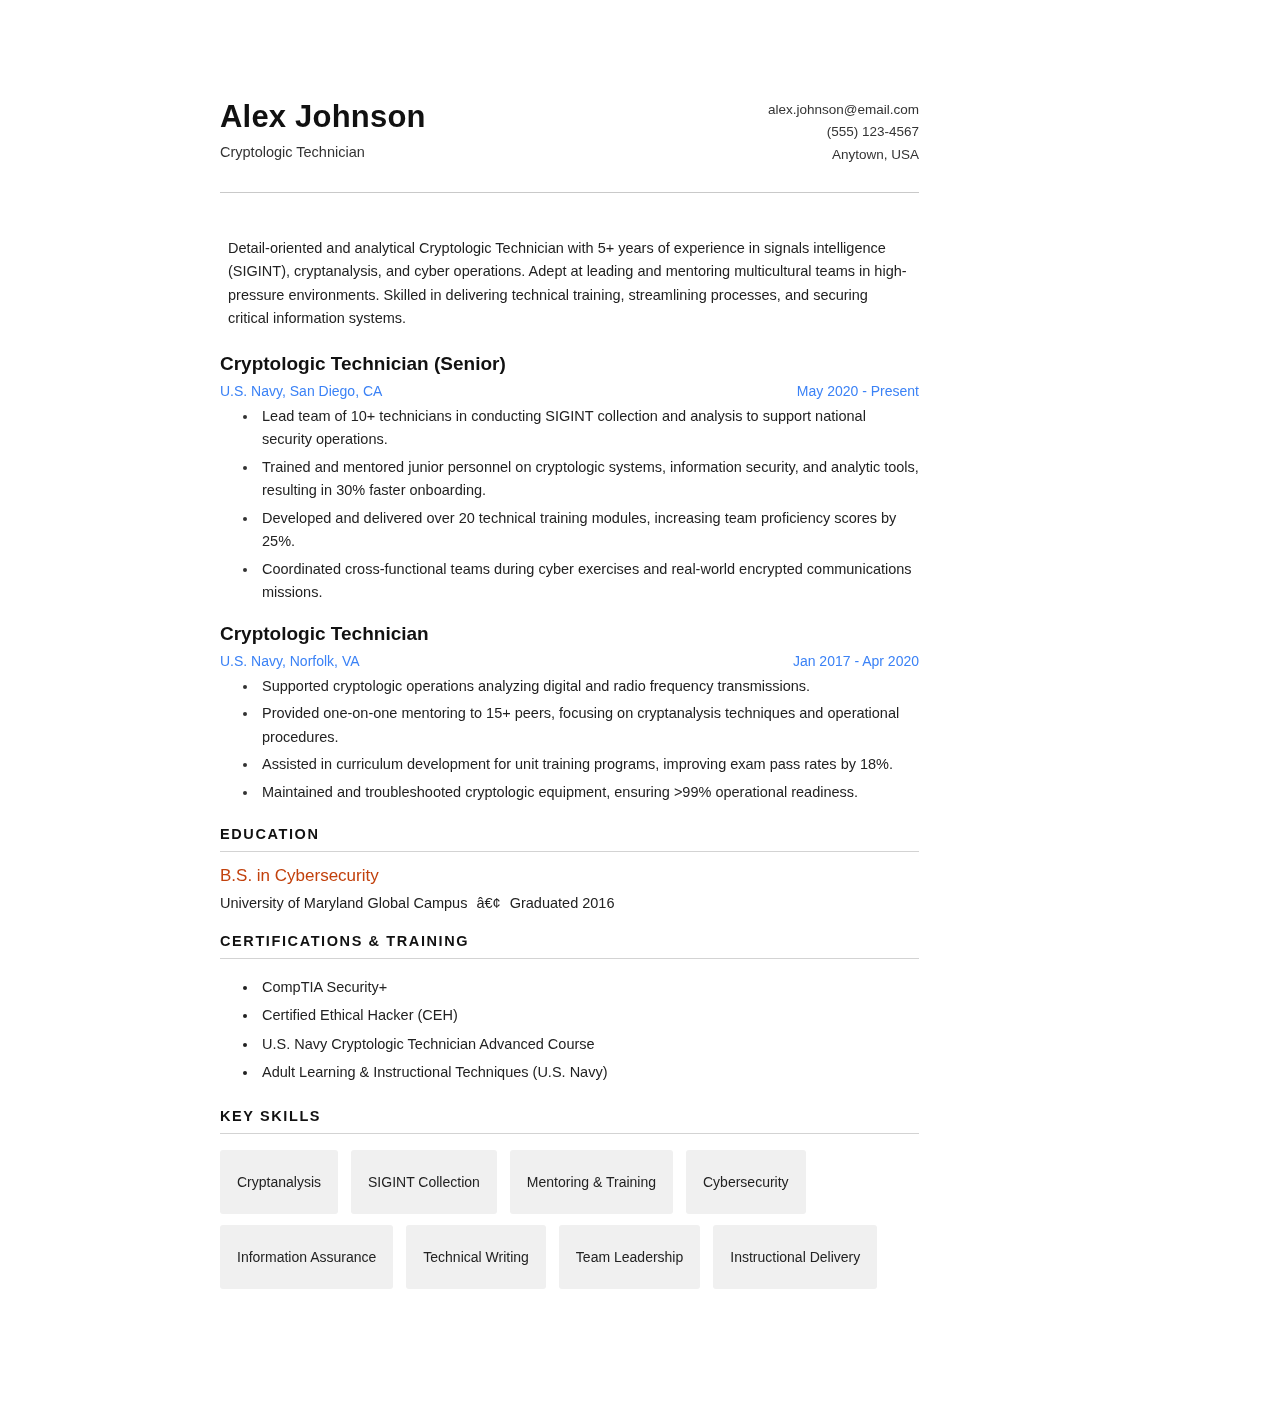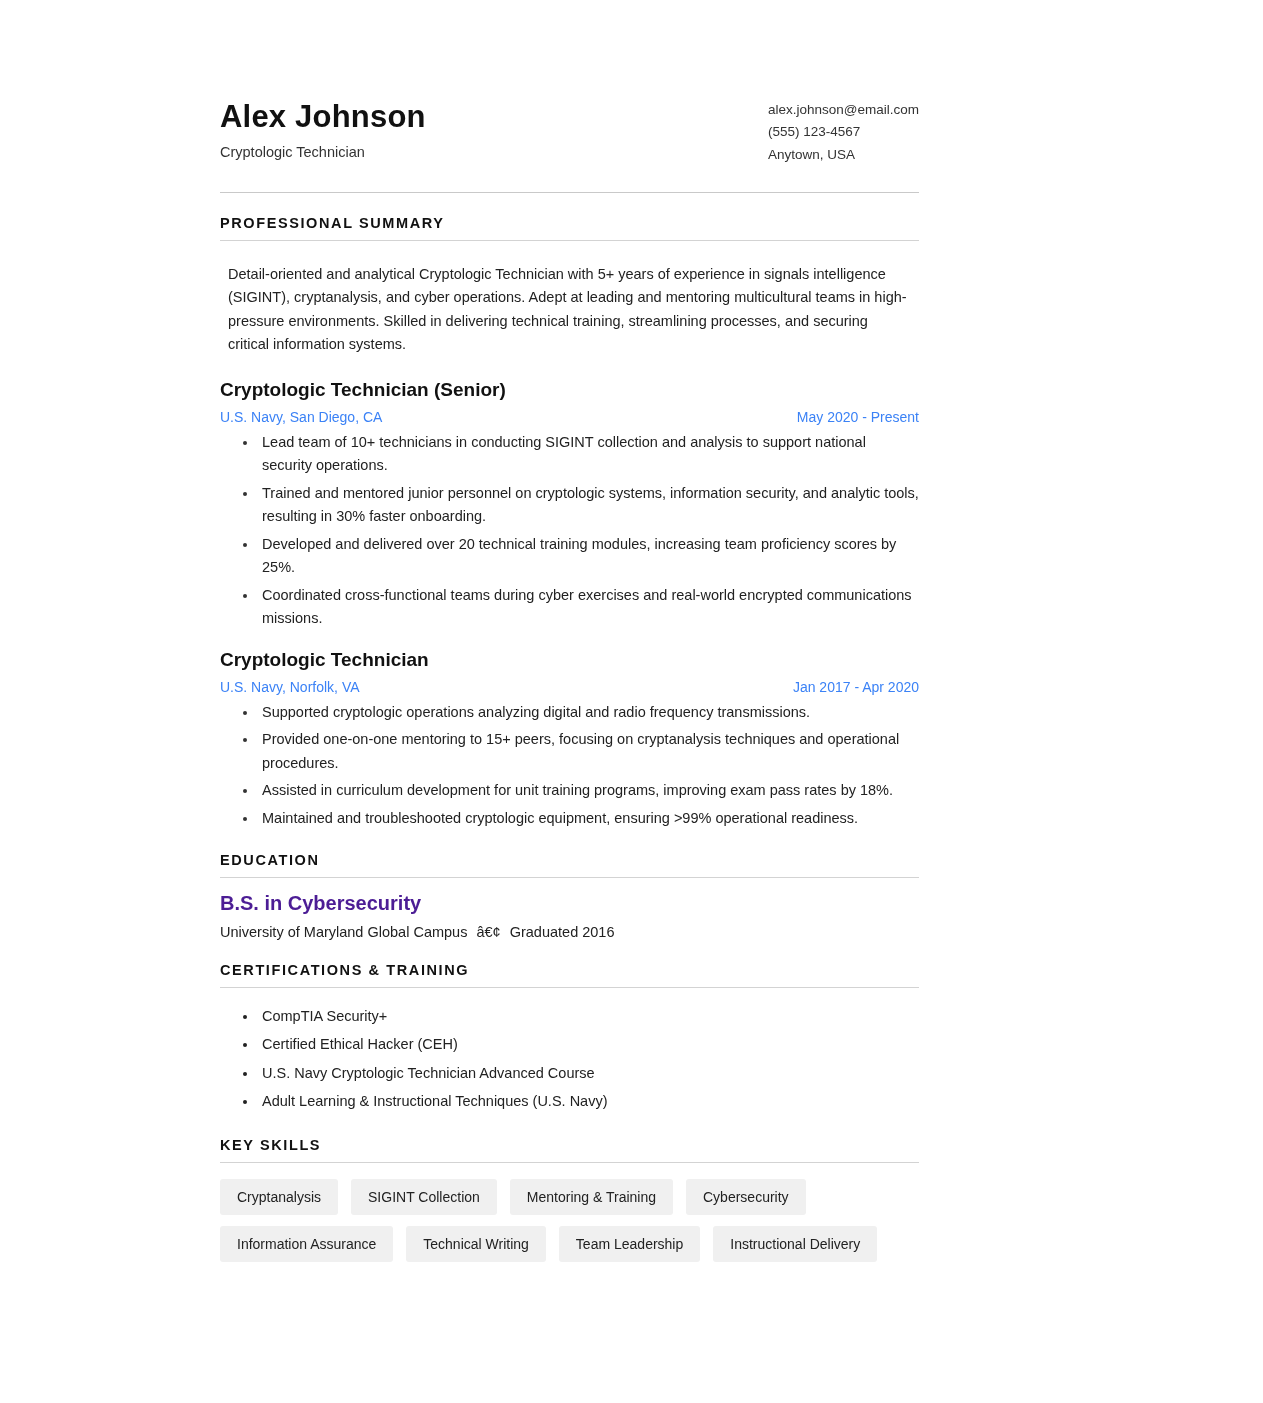--- a/index.html
+++ b/index.html
@@ -38,20 +38,21 @@
     line-height: 1.15;
     margin: 0 0 9px 0;
     color: #111111;
   }
   .job-title {
     font-size: 14.5px;
     color: #333333;
     line-height: 1.2;
   }
   .header-right {
+    text-align: right;
     font-size: 13.5px;
     color: #333333;
     line-height: 1.65;
     padding-top: 4px;
   }
   .rule {
     border: 0;
     border-top: 1px solid #c9c9c9;
     margin: 0 0 22px 0;
   }
@@ -111,23 +112,23 @@
     color: #222222;
     margin-bottom: 4px;
     padding-left: 4px;
     max-width: 800px;
   }
   ul.bullets li::marker {
     color: #333333;
   }
   
   .edu-degree {
-    font-size: 20px;
-    font-weight: bold;
-    color: #4c1d95;
+    font-size: 17px;
+    font-weight: normal;
+    color: #c2410c;
     margin-bottom: 9px;
   }
   .edu-line {
     font-size: 14.5px;
     color: #222222;
   }
   .edu-sep {
     padding: 0 5px;
   }
   
@@ -147,21 +148,21 @@
     display: flex;
     flex-wrap: wrap;
     gap: 11px 13px;
     max-width: 830px;
     padding-top: 16px;
   }
   .skill-chip {
     background: #f0f0f0;
     color: #222222;
     font-size: 14px;
-    padding: 10px 17px;
+    padding: 24px 17px;
     border-radius: 3px;
     white-space: nowrap;
   }
 </style>
 </head>
 <body>
 
 <div class="page">
 
   <div class="header">
@@ -171,21 +172,20 @@
     </div>
     <div class="header-right">
       <div>alex.johnson@email.com</div>
       <div>(555) 123-4567</div>
       <div>Anytown, USA</div>
     </div>
   </div>
   <hr class="rule">
 
   <div class="section">
-    <div class="section-title">PROFESSIONAL SUMMARY</div>
     <div class="section-body">
       <p class="summary-text">Detail-oriented and analytical Cryptologic Technician with 5+ years of experience in signals intelligence (SIGINT), cryptanalysis, and cyber operations. Adept at leading and mentoring multicultural teams in high-pressure environments. Skilled in delivering technical training, streamlining processes, and securing critical information systems.</p>
     </div>
   </div>
 
   <div class="section">
     <div class="section-body">
 
       <div class="job">
         <div class="job-role">Cryptologic Technician (Senior)</div>

